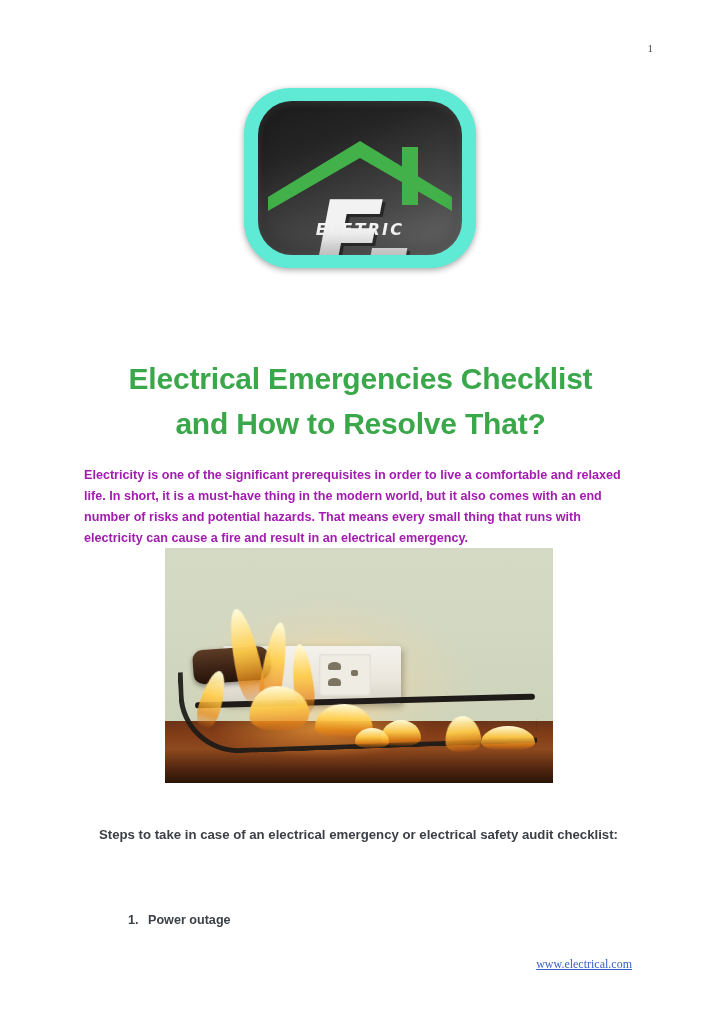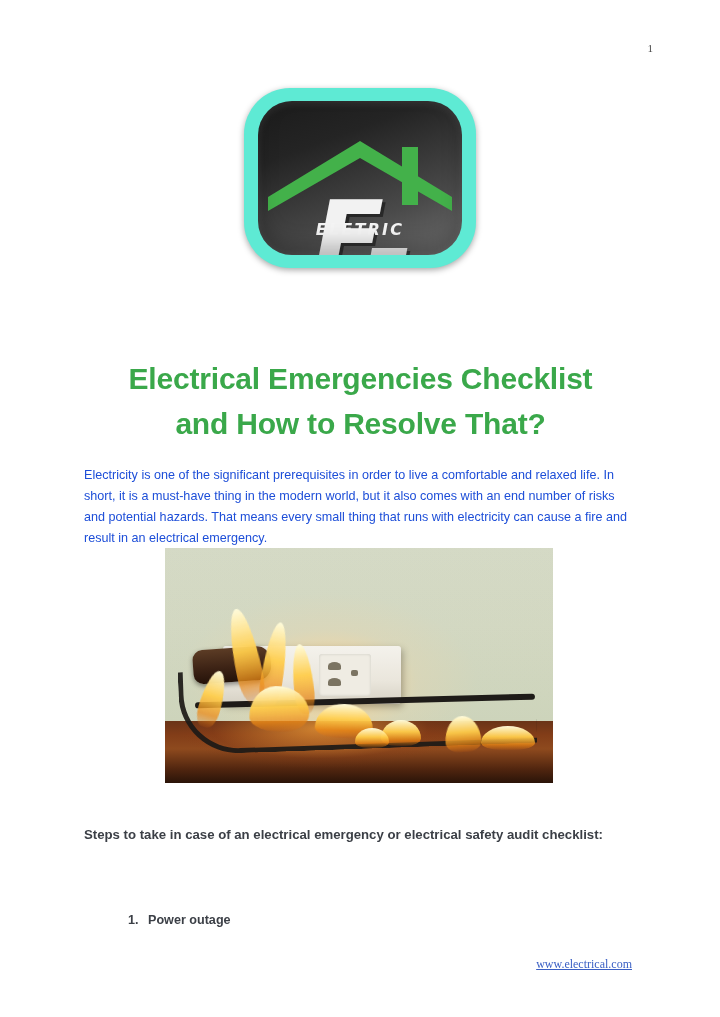--- a/index.html
+++ b/index.html
@@ -133,22 +133,23 @@
   }
 
   
   .intro-paragraph {
     position: absolute;
     top: 452px;
     left: 84px;
     width: 549px;
     font-size: 12.6px;
     line-height: 21px;
-    color: #1d4ed8;
+    color: #a21caf;
     text-align: left;
+    font-weight: bold;
   }
 
   
   .photo {
     position: absolute;
     top: 548px;
     left: 165px;
     width: 388px;
     height: 235px;
     overflow: hidden;
@@ -252,20 +253,21 @@
   
   .steps-heading {
     position: absolute;
     top: 805px;
     left: 84px;
     width: 549px;
     font-size: 13.2px;
     font-weight: bold;
     line-height: 34px;
     color: #3b3f46;
+    text-align: center;
   }
 
   
   .steps-list {
     position: absolute;
     top: 894px;
     left: 84px;
     width: 549px;
     margin: 16px;
     padding: 0 0 0 42px;

